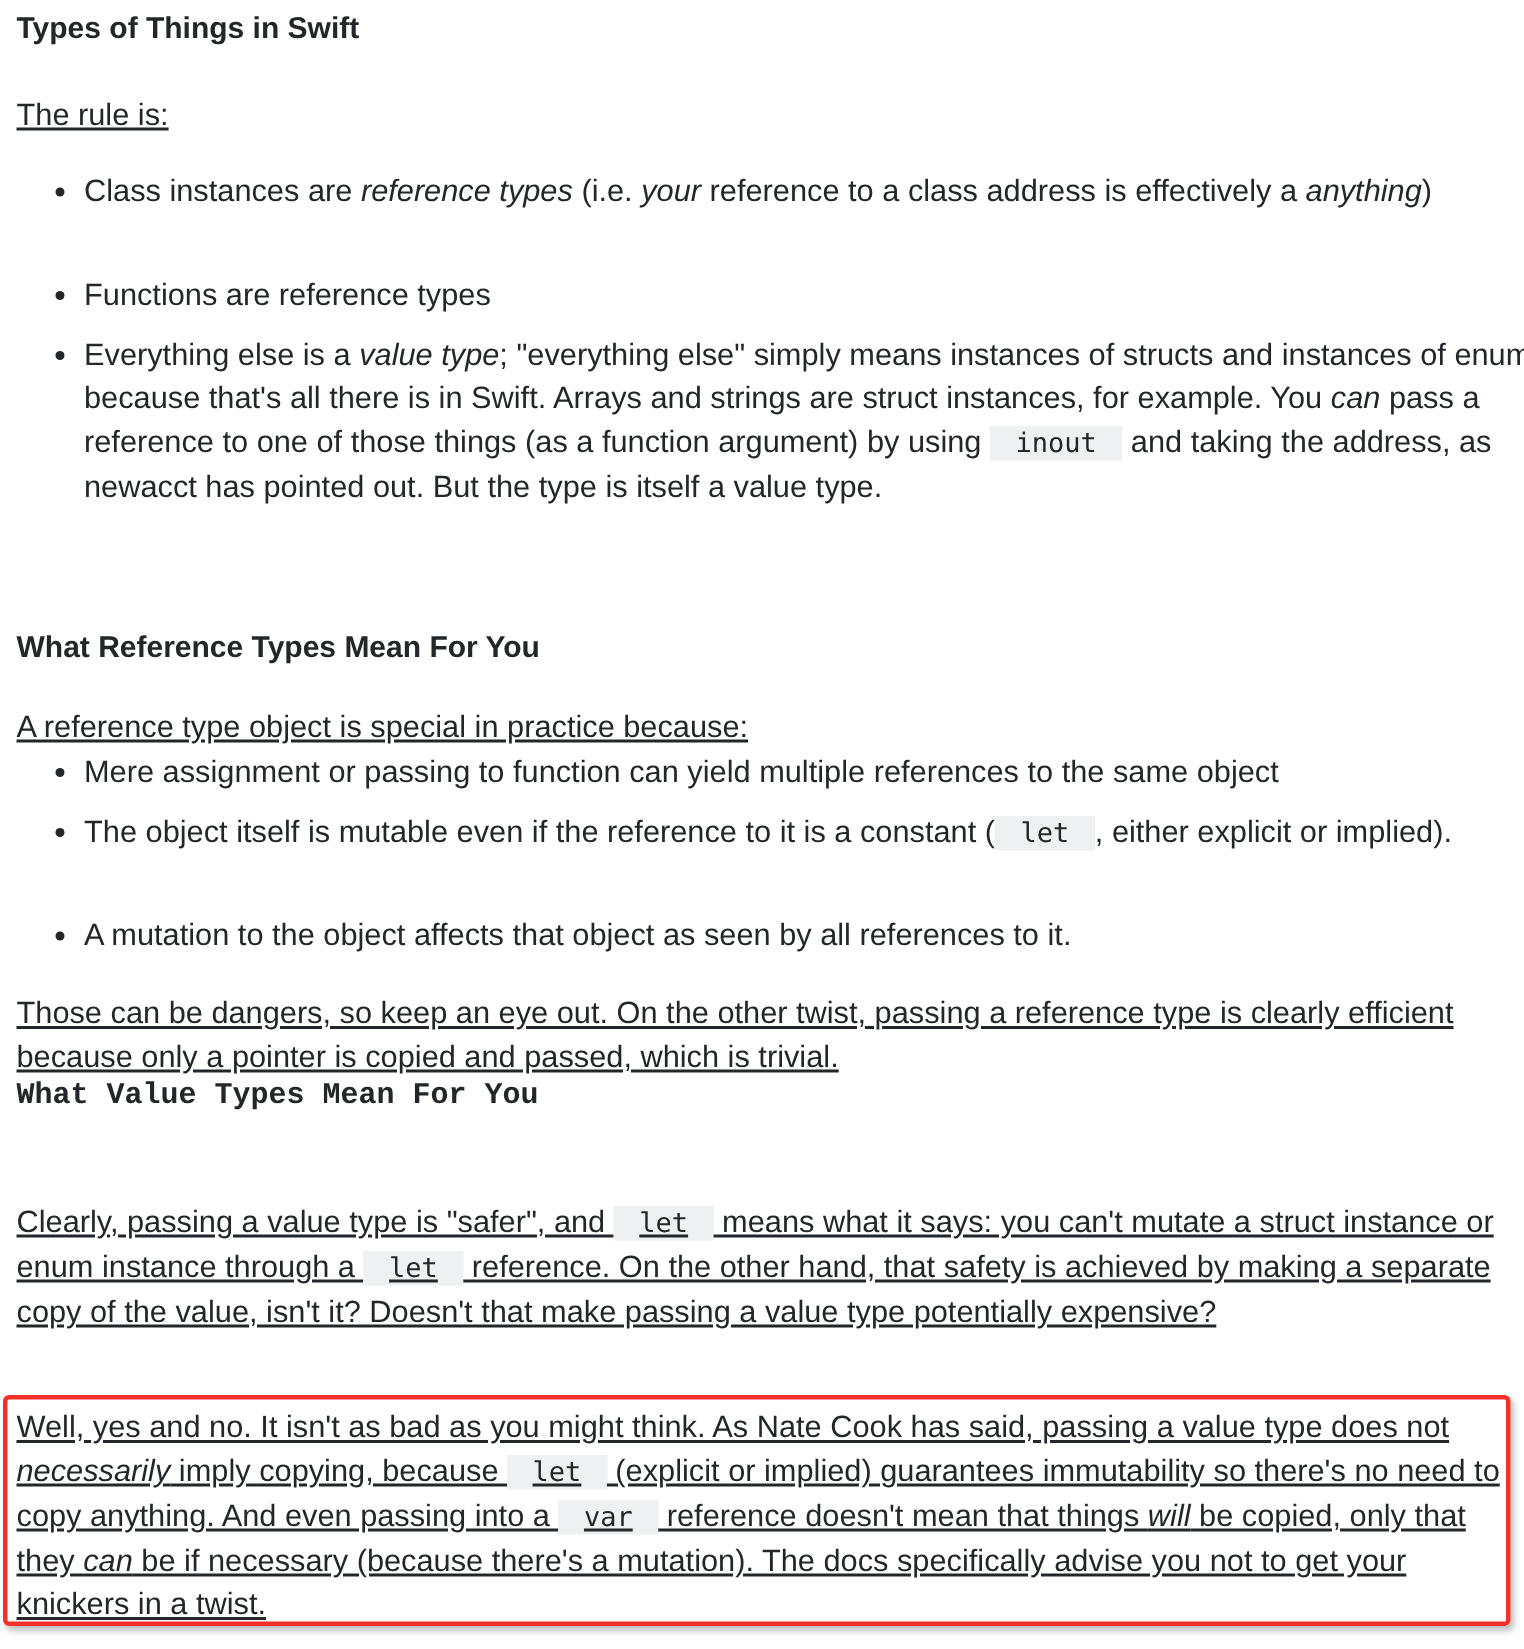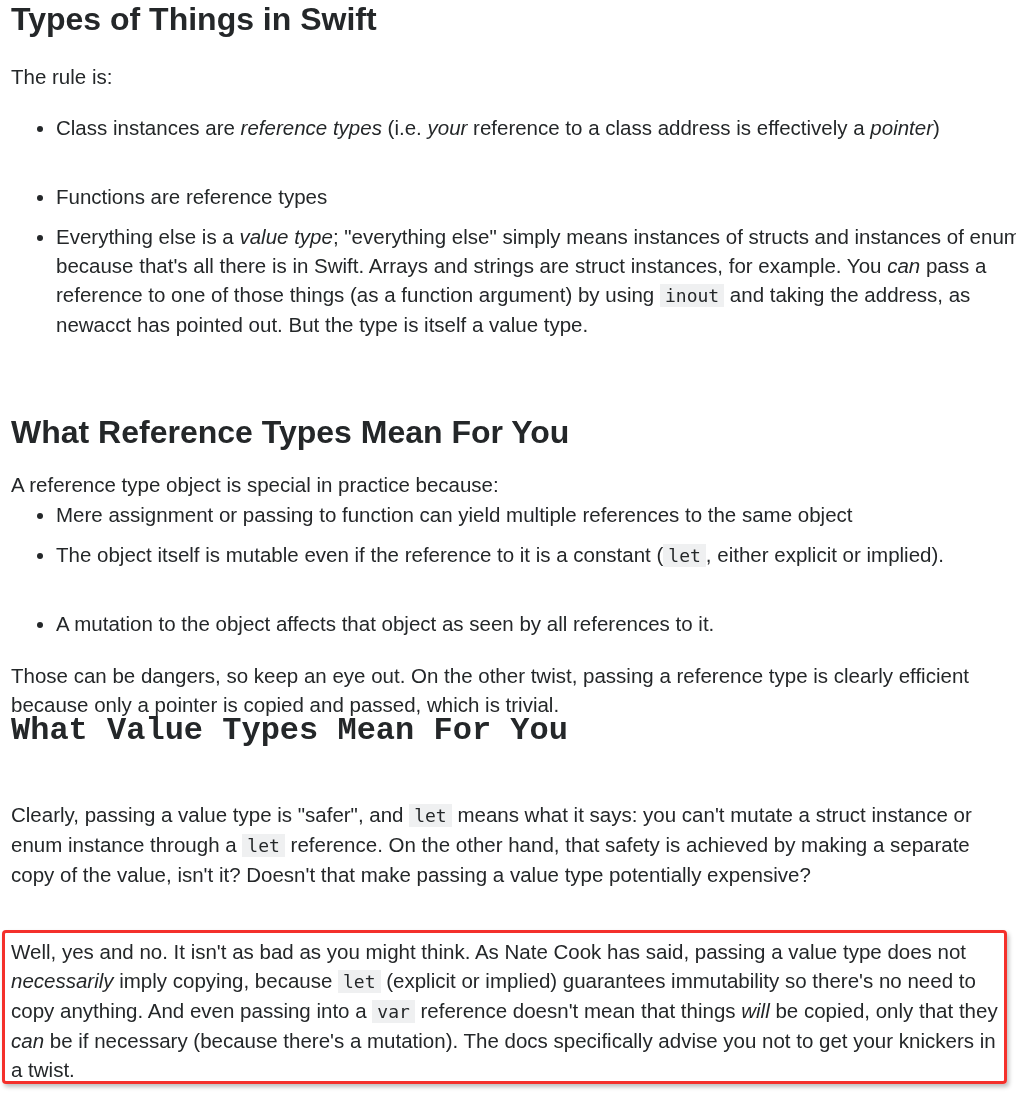--- a/index.html
+++ b/index.html
@@ -6,31 +6,31 @@
   body {
     width:1016px; height:1099px; overflow:hidden;
     font-family:"Liberation Sans", sans-serif;
     color:#242729;
     font-size:20.5px;
     line-height:29px;
   }
   .page { position:relative; padding:0 11px; }
   h2 {
     font-family:"Liberation Sans", sans-serif;
-    font-weight:bold; font-size:32px; line-height:30px;
+    font-weight:bold; font-size:20px; line-height:30px;
     margin:0; color:#242729;
   }
-  p { margin:0; }
+  p { margin:0;text-decoration:underline; }
   ul { margin:0; padding:0 0 0 45px; list-style:disc; }
   li { margin:0; }
   code {
     font-family:"DejaVu Sans Mono", "Liberation Mono", monospace;
     font-size:18px;
     background:#eff0f1;
-    padding:1px 5px;
+    padding:1px 17px;
     color:#242729;
   }
   em { font-style:italic; }
   .h-types { position:absolute; top:4px; left:11px; }
   .p-rule { position:absolute; top:62px; left:11px; }
   .ul-1 { position:absolute; top:113px; left:11px; width:990px; }
   .ul-1 li.li-a { height:69px; }
   .ul-1 li.li-b { height:40px; }
   .h-ref { position:absolute; top:391px; left:11px;margin-top:26px; }
   .p-ref { position:absolute; top:450px; left:11px;margin-top:20px; }
@@ -50,21 +50,21 @@
 </style>
 </head>
 <body>
 
 <div class="page">
 
   <h2 class="h-types">Types of Things in Swift</h2>
   <p class="p-rule">The rule is:</p>
 
   <ul class="ul-1">
-    <li class="li-a"><span>Class instances are </span><em>reference types</em><span> (i.e. </span><em>your</em><span> reference to a class address is effectively a </span><em>pointer</em><span>)</span></li>
+    <li class="li-a"><span>Class instances are </span><em>reference types</em><span> (i.e. </span><em>your</em><span> reference to a class address is effectively a </span><em>anything</em><span>)</span></li>
     <li class="li-b">Functions are reference types</li>
     <li><span>Everything else is a </span><em>value type</em><span>; "everything else" simply means instances of structs and instances of enums, because that's all there is in Swift. Arrays and strings are struct instances, for example. You </span><em>can</em><span> pass a reference to one of those things (as a function argument) by using </span><code>inout</code><span> and taking the address, as newacct has pointed out. But the type is itself a value type.</span></li>
   </ul>
 
   <h2 class="h-ref">What Reference Types Mean For You</h2>
   <p class="p-ref">A reference type object is special in practice because:</p>
 
   <ul class="ul-2">
     <li class="li-a">Mere assignment or passing to function can yield multiple references to the same object</li>
     <li class="li-b"><span>The object itself is mutable even if the reference to it is a constant (</span><code>let</code><span>, either explicit or implied).</span></li>

